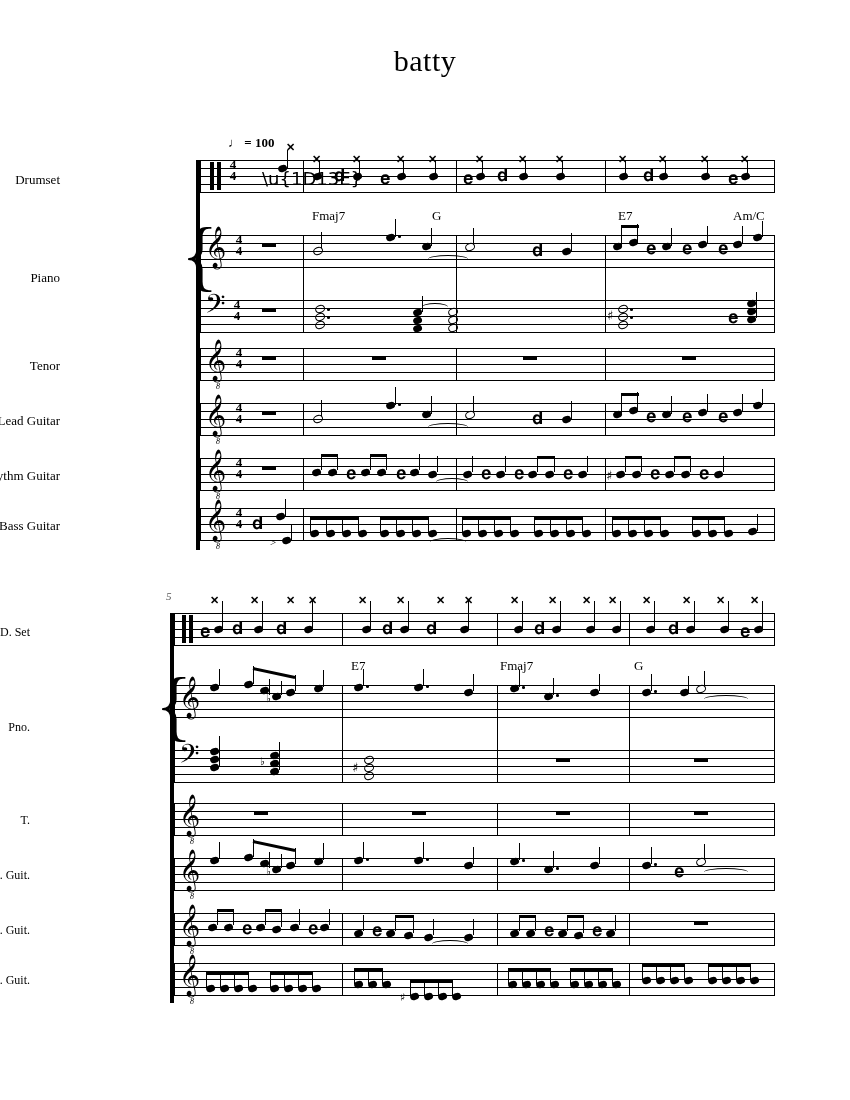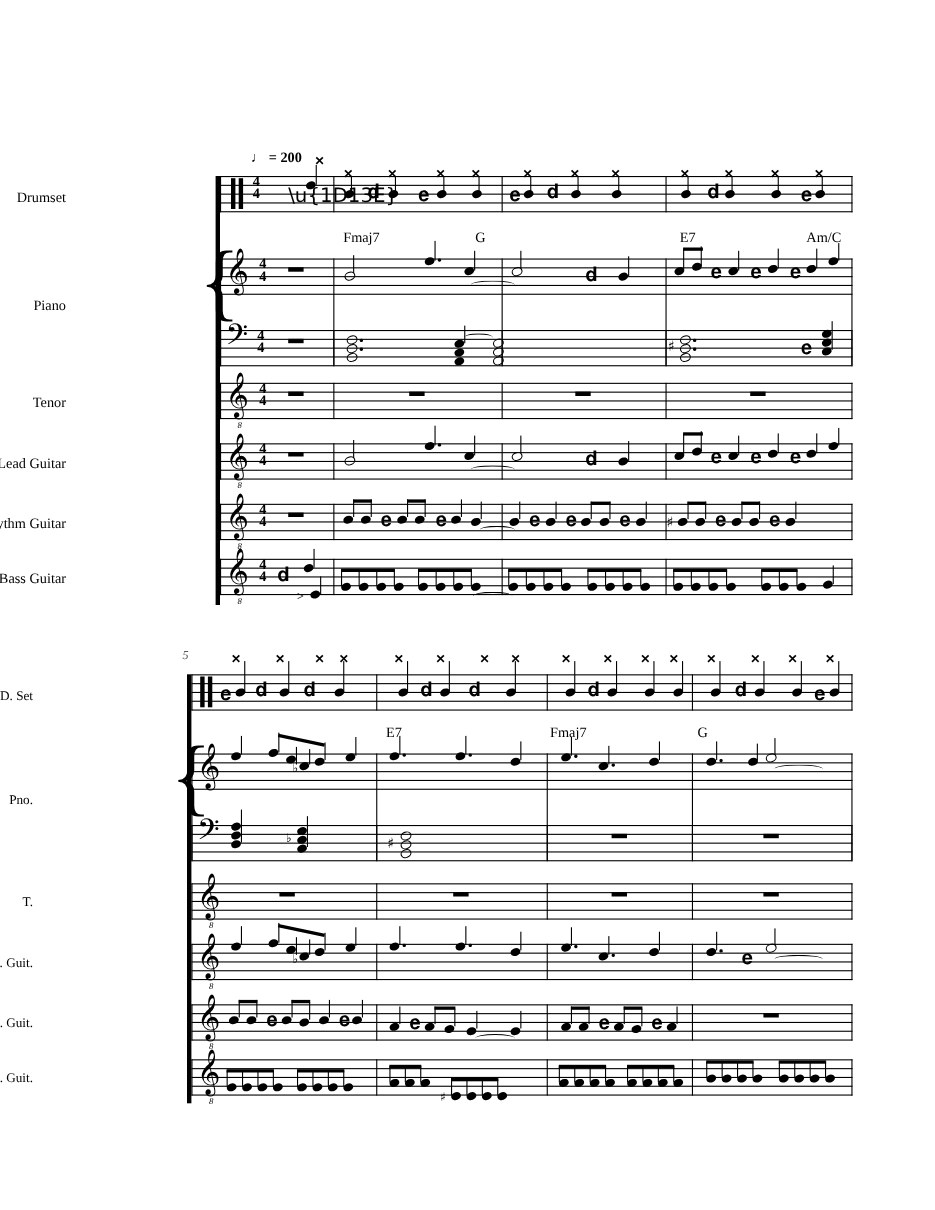--- a/index.html
+++ b/index.html
@@ -215,26 +215,27 @@
     position: absolute;
     font-size: 11px;
     line-height: 6px;
   }
 </style>
 </head>
 <body>
 
 <div class="page">
 
+  <div class="title">batty</div>
 
   <div class="system sys1">
 
     <div class="tempo" style="left:228px; top:5px;">
       <span>♩</span>
-      <span>= 200</span>
+      <span>= 100</span>
     </div>
 
     <div class="sysbracket" style="top:30px; height:390px;"></div>
 
     <div class="instlabel" style="top:42px;">Drumset</div>
     <div class="staffrow" style="top:30px;">
       <div class="staff">
         <div class="ln ln0"></div>
           <div class="ln ln1"></div>
           <div class="ln ln2"></div>

